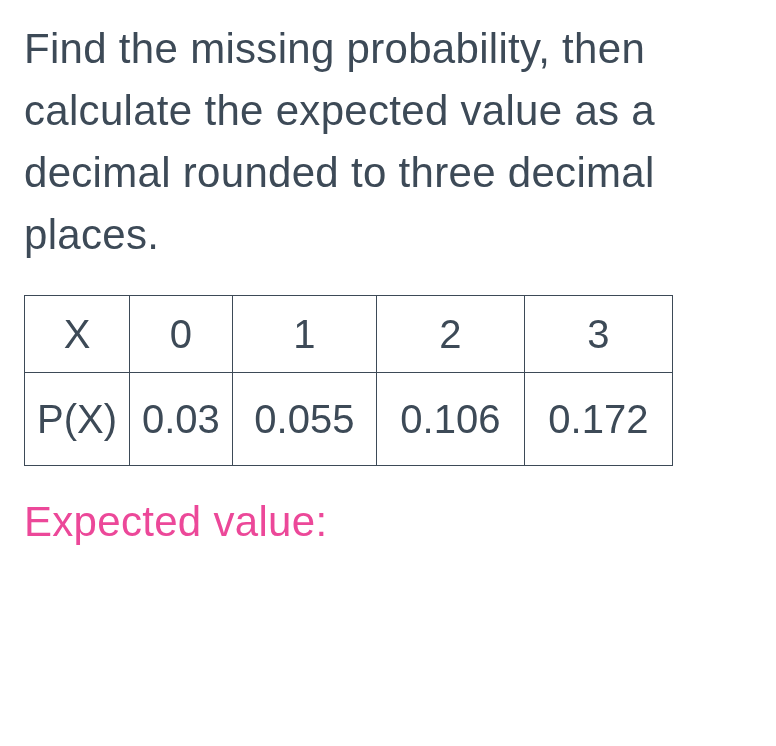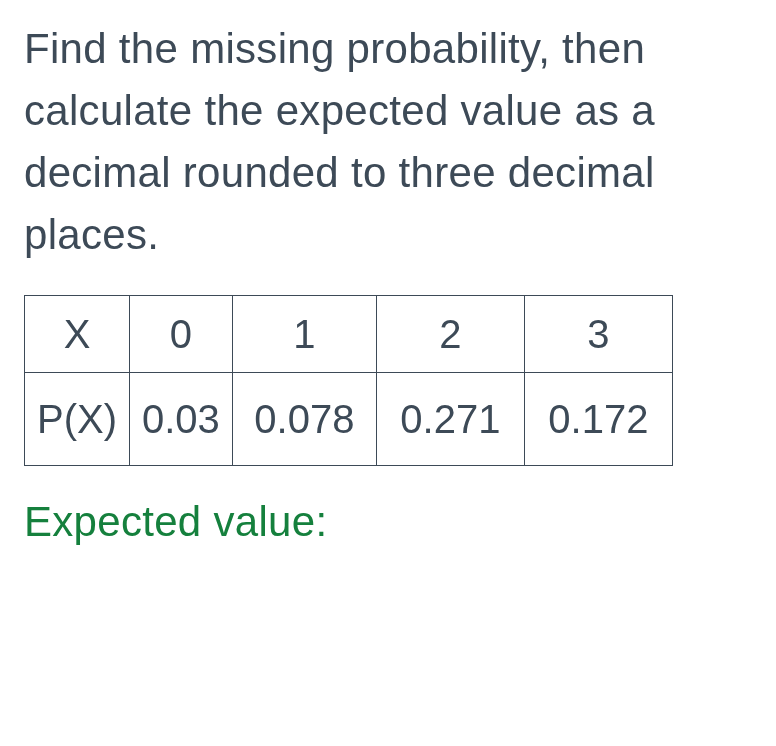--- a/index.html
+++ b/index.html
@@ -44,41 +44,41 @@
       padding: 22px 12px;
     }
     .col0 { width: 96px; }
     .col1 { width: 96px; }
     .col2 { width: 144px; }
     .col3 { width: 148px; }
     .col4 { width: 148px; }
     .answer-label {
       font-size: 42px;
       font-weight: 300;
-      color: #15803d;
+      color: #ec4899;
       letter-spacing: 0.3px;
     }
   </style>
 </head>
 <body>
 
 <div class="question-text">Find the missing probability, then calculate the expected value as a decimal rounded to three decimal places.</div>
 
 <table>
   <tbody>
       <tr class="row1">
     <td class="col0">X</td>
     <td class="col1">0</td>
     <td class="col2">1</td>
     <td class="col3">2</td>
     <td class="col4">3</td>
   </tr>
   <tr class="row2">
     <td class="col0">P(X)</td>
     <td class="col1">0.03</td>
-    <td class="col2">0.078</td>
-    <td class="col3">0.271</td>
+    <td class="col2">0.055</td>
+    <td class="col3">0.106</td>
     <td class="col4">0.172</td>
   </tr>
 </tbody>
   </table>
 
 <div class="answer-label">Expected value:</div>
 
 </body></html>

